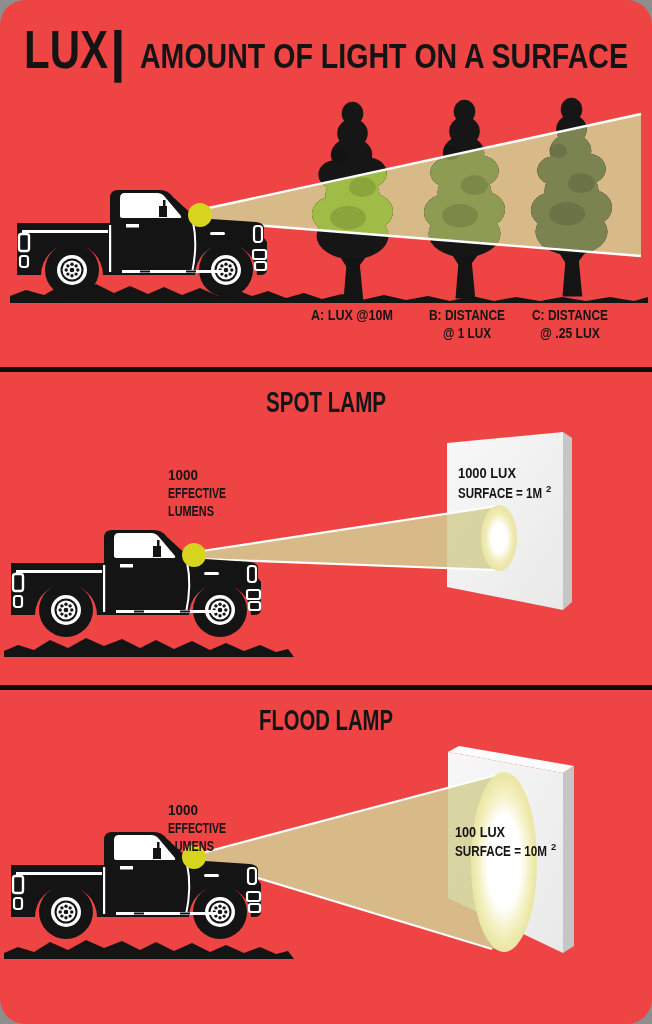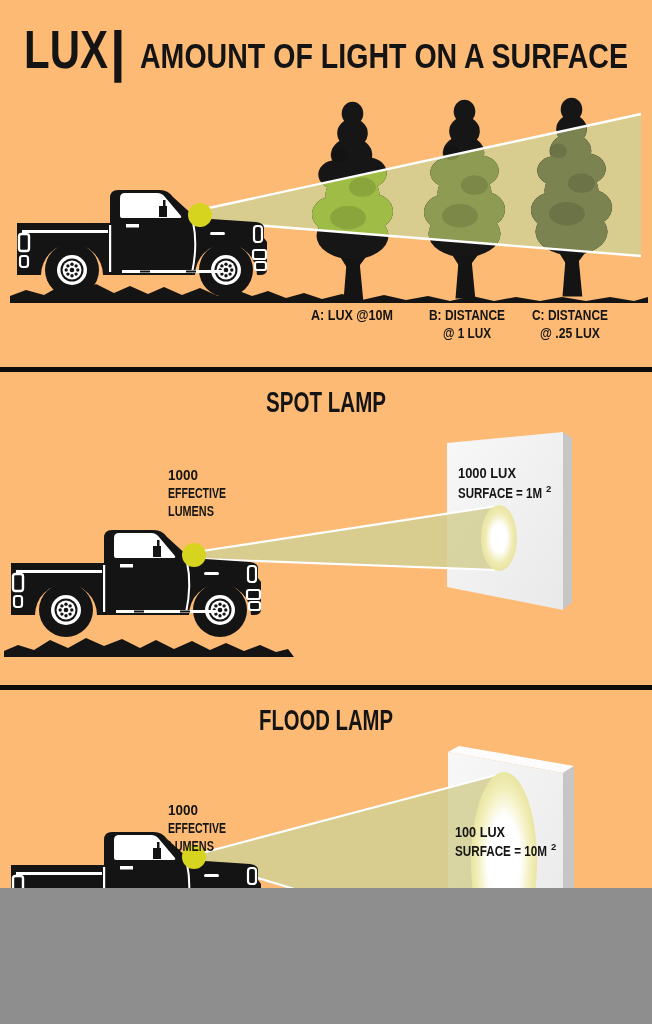--- a/index.html
+++ b/index.html
@@ -1,21 +1,22 @@
 <!DOCTYPE html>
 <html><head>
 <meta charset="utf-8">
 <style>
   html,body{margin:0;padding:0;background:#8e8e8e;}
   .stage{
-    width:652px;height:888px;
-    background:#fdba74;
+    width:652px;height:1024px;
+    background:#ef4444;
     position:relative;
     overflow:hidden;
     font-family:"Liberation Sans", sans-serif;
+    border-radius:25px;
   }
   svg{display:block;}
   text{
     fill:#141414;
     font-family:"Liberation Sans", sans-serif;
     font-weight:bold;
   }
 </style>
 </head>
 <body>

